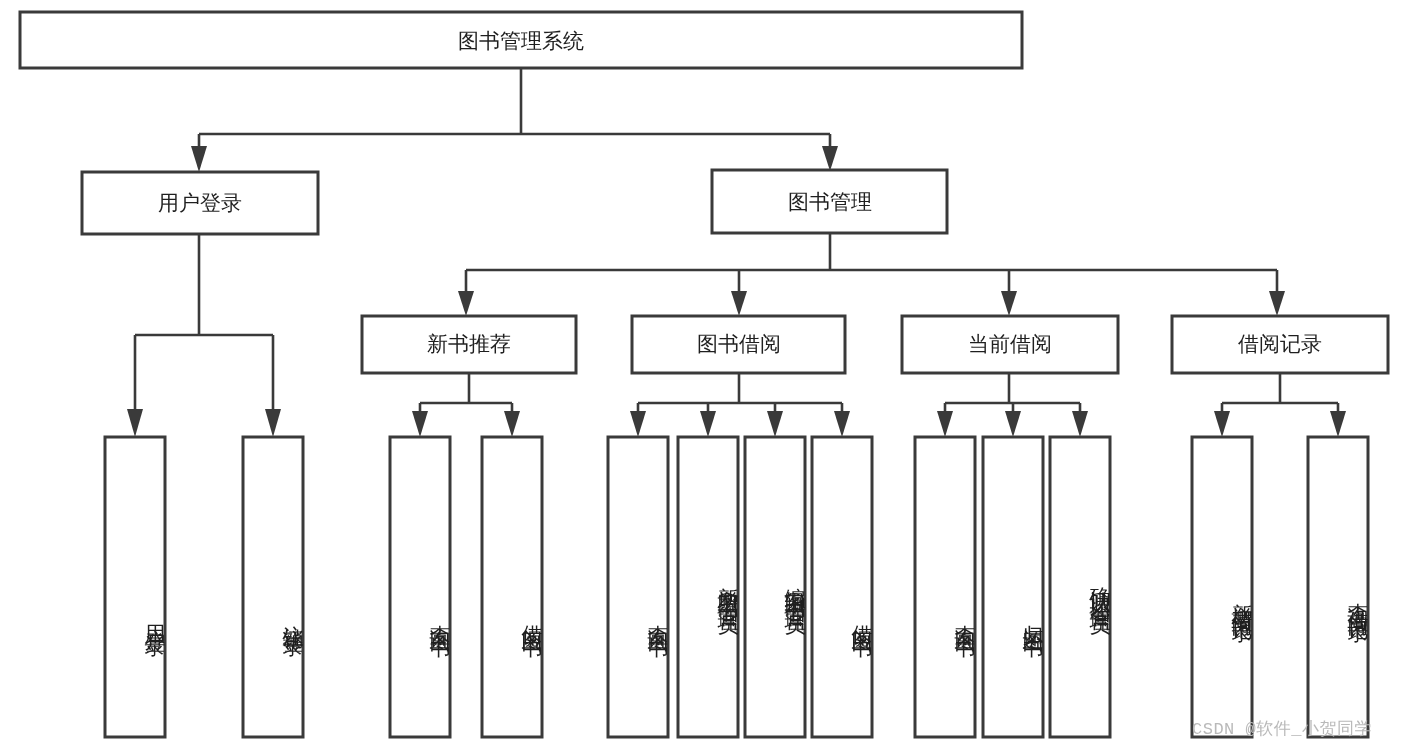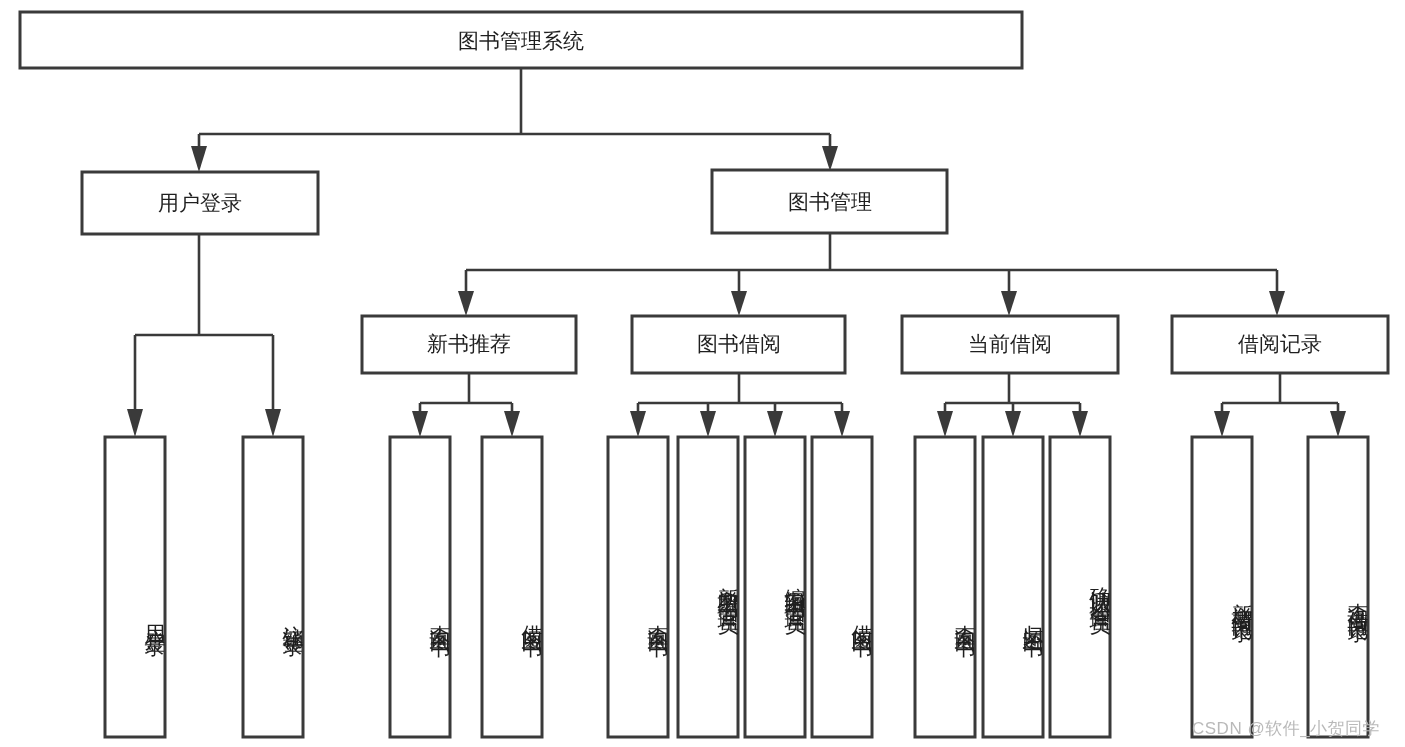--- a/index.html
+++ b/index.html
@@ -61,21 +61,21 @@
     color: #1f1f1f;
     text-align: center;
     white-space: nowrap;
     pointer-events: none;
     display: flex;
     align-items: flex-start;
     justify-content: center;
   }
   .watermark {
     position: absolute;
-    font-family: Liberation Sans, sans-serif;
+    font-family: Liberation Mono, monospace;
     font-size: 17px;
     color: #b9b9b9;
     white-space: nowrap;
     letter-spacing: 0.5px;
   }
 </style>
 </head>
 <body>
 
 <div id="diagram-root">

